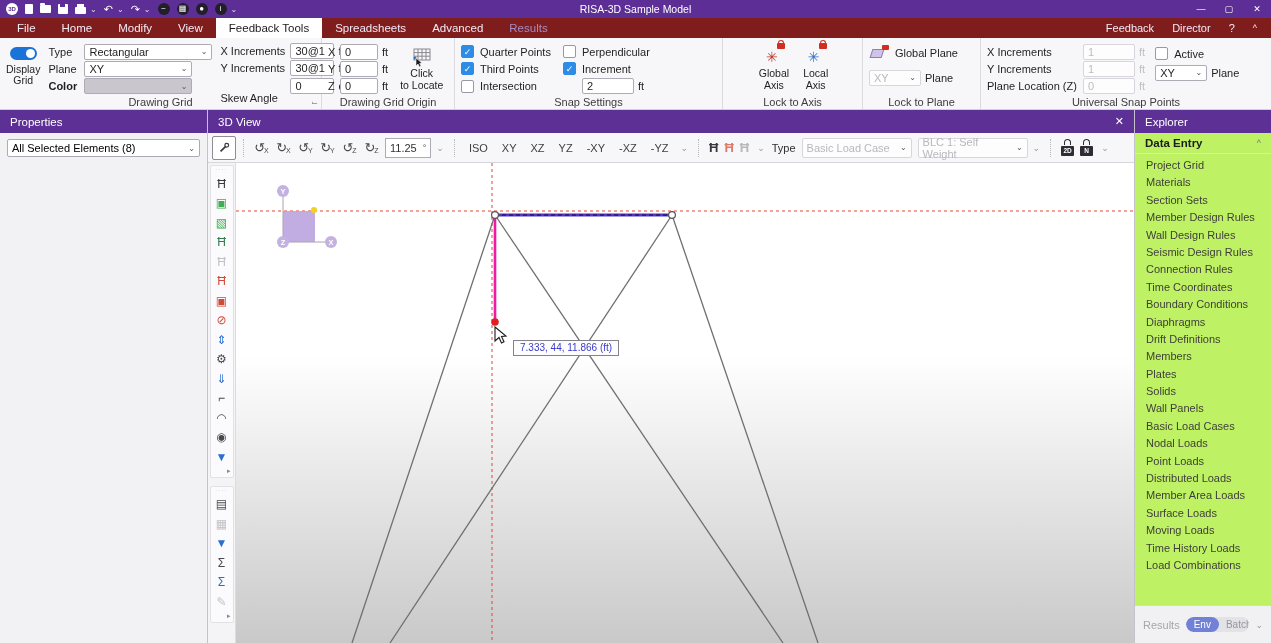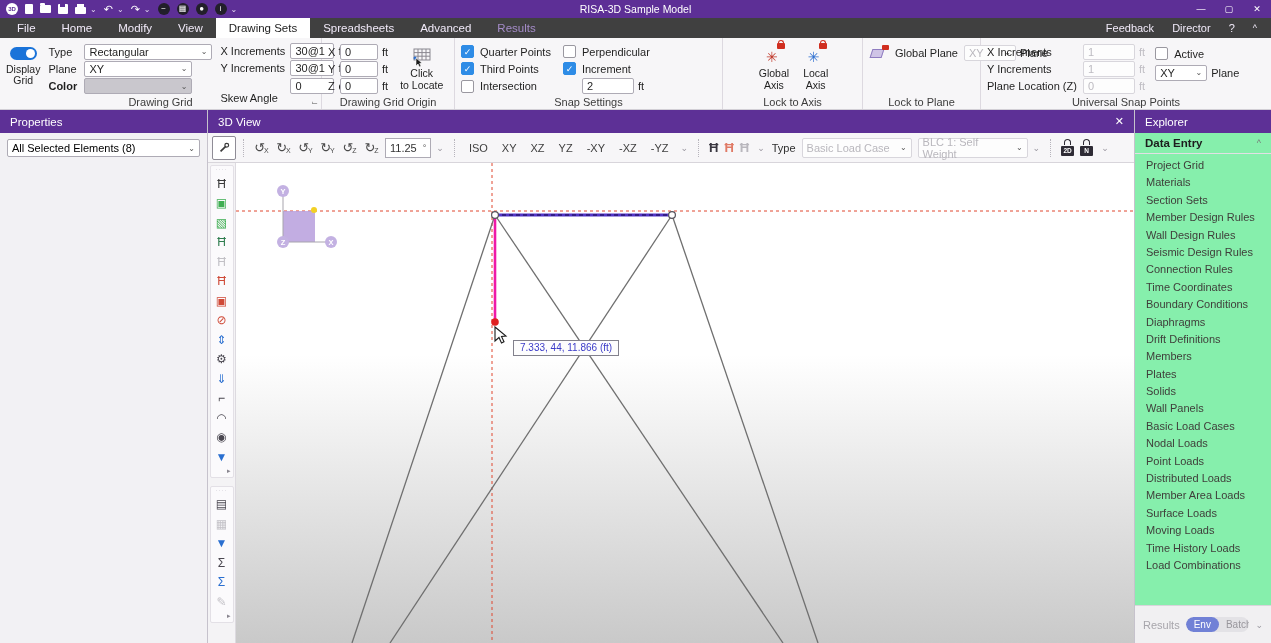--- a/index.html
+++ b/index.html
@@ -19,21 +19,21 @@
   .qi-floppy { width:10px; height:10px; background:#fff; border-radius:1px; position:relative; }
   .qi-floppy::before { content:""; position:absolute; top:0; left:2px; width:5px; height:3px; background:#5d2f96; }
   .qi-printer { width:11px; height:7px; background:#fff; border-radius:1px; position:relative; margin-top:3px; }
   .qi-printer::before { content:""; position:absolute; top:-3px; left:2px; width:7px; height:3px; background:#fff; }
   .qi-circle { width:12px; height:12px; border-radius:50%; background:#221f2a; color:#fff; font-size:8px; display:flex; align-items:center; justify-content:center; line-height:12px; }
   .win-title { position:absolute; left:0; right:0; text-align:center; font-size:10.5px; color:#fff; pointer-events:none; }
   .win-controls { margin-left:auto; display:flex; }
   .win-btn { width:28px; height:18px; display:flex; align-items:center; justify-content:center; font-size:9px; color:#fff; cursor:pointer; }
 
   
-  .menurow { height:20px; background:#404040; display:flex; align-items:stretch; color:#f1eaf9; font-size:11.5px; }
+  .menurow { height:20px; background:#7f1d1d; display:flex; align-items:stretch; color:#f1eaf9; font-size:11.5px; }
   .tabs { display:flex; padding-left:4px; }
   .tab { padding:0 13px; display:flex; align-items:center; cursor:pointer; }
   .tab.active { background:#fff; color:#1c1c1c; }
   .tab.disabled { color:#a58cc9; }
   .menu-right { margin-left:auto; display:flex; align-items:center; gap:18px; padding-right:14px; font-size:11px; }
   .menu-right span { cursor:pointer; }
 
   
   .ribbon { height:72px; background:#f7f6f8; border-bottom:1px solid #d2cfd6; display:flex; font-size:11px; color:#1f1f1f; }
   .rgroup { position:relative; border-right:1px solid #ddd9e0; padding:5px 4px 14px 6px; display:flex; gap:8px; }
@@ -112,21 +112,21 @@
   .lstrip { position:absolute; left:0; top:0; bottom:0; width:28px; background:#f4f3f5; border-right:1px solid #dddae0; display:flex; flex-direction:column; align-items:center; padding-top:2px; z-index:5; }
   .lgroup { display:flex; flex-direction:column; align-items:center; width:24px; background:#fbfafc; border:1px solid #e3e0e6; border-radius:2px; margin-bottom:8px; padding:1px 0 2px 0; }
   .ldots { color:#b6b3bb; font-size:6px; letter-spacing:1px; line-height:5px; margin-bottom:2px; }
   .licon { width:20px; height:19.5px; display:flex; align-items:center; justify-content:center; font-size:12px; cursor:pointer; border-radius:2px; }
   .lmore { font-size:7px; color:#8a8790; align-self:flex-end; margin-right:2px; cursor:pointer; }
   .csvg { position:absolute; left:0; top:0; z-index:1; }
   .tooltip { position:absolute; z-index:6; background:#fdfdfd; border:1px solid #82818c; font-size:10px; color:#3b3bc8; padding:1px 6px 2px 6px; white-space:nowrap; }
   .cursor-canvas { position:absolute; z-index:7; pointer-events:none; }
 
   
-  .explorer { width:136px; background:#86efac; display:flex; flex-direction:column; font-size:11px; }
+  .explorer { width:136px; background:#bef264; display:flex; flex-direction:column; font-size:11px; }
   .de-head { display:flex; align-items:center; justify-content:space-between; padding:4px 10px 4px 10px; border-bottom:1px solid #e2dfe5; }
   .de-title { font-weight:bold; font-size:11.5px; color:#1d1d1d; }
   .de-chev { color:#777; font-size:9px; cursor:pointer; }
   .exp-list { flex:1; overflow:hidden; padding-top:3px; }
   .exp-item { height:17.4px; line-height:17.4px; padding-left:11px; color:#3f3e3a; cursor:pointer; white-space:nowrap; }
   .exp-footer { border-top:1px solid #d8d5db; background:#f1f0f2; height:38px; display:flex; align-items:center; padding:0 8px; gap:6px; flex:none; }
   .res-label { color:#a7a5ab; font-size:11px; }
   .pill { display:flex; background:#e3e2e6; border-radius:8px; overflow:hidden; font-size:10px; }
   .pill .env { background:#7181d6; color:#fff; padding:2px 8px; border-radius:8px; cursor:pointer; }
   .pill .batch { color:#98969c; padding:2px 7px; cursor:pointer; }
@@ -180,21 +180,21 @@
         <span class="win-btn">✕</span>
       </div>
   </div>
 
   <div class="menurow">
     <div class="tabs" id="menu-tabs">
         <div class="tab">File</div>
         <div class="tab">Home</div>
         <div class="tab">Modify</div>
         <div class="tab">View</div>
-        <div class="tab active">Drawing Sets</div>
+        <div class="tab active">Feedback Tools</div>
         <div class="tab">Spreadsheets</div>
         <div class="tab">Advanced</div>
         <div class="tab disabled">Results</div>
       </div>
     <div class="menu-right">
       <span>Feedback</span>
       <span>Director</span>
       <span>?</span>
       <span style="font-size:9px;">^</span>
     </div>
@@ -335,21 +335,21 @@
         <span class="axis-ico">
             <span class="axis-star blue">✳</span>
             <span class="axis-lock"></span>
           </span>
         <div class="cap">Local</div>
         <div class="cap">Axis</div>
       </div>
       <div class="rgroup-label">Lock to Axis</div>
     </div>
 
-    <div class="rgroup" style="width:118px; flex-direction:row; gap:6px; ">
+    <div class="rgroup" style="width:118px; flex-direction:column; gap:6px; ">
       <div class="iconbtn-row">
         <span class="plane-ico">
             <span class="sq"></span>
             <span class="lk"></span>
           </span>
         <span>Global Plane</span>
       </div>
       <div class="fieldrow">
         <div class="sel disabled" style="width:52px;">
             <span>XY</span>

